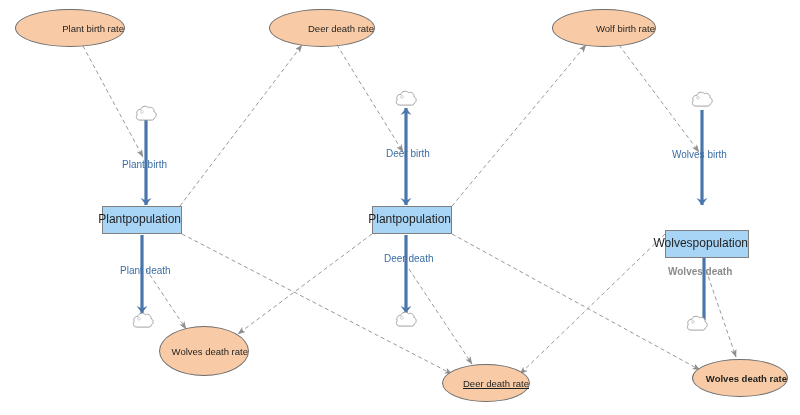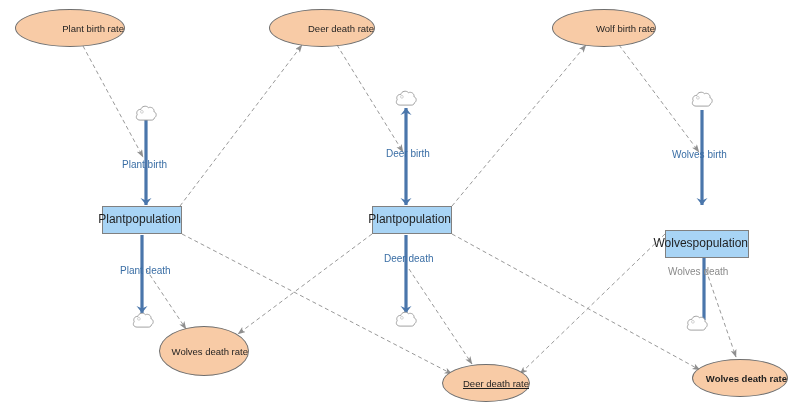--- a/index.html
+++ b/index.html
@@ -52,20 +52,21 @@
   .flow-label {
     position: absolute;
     font-size: 10px;
     line-height: 10px;
     white-space: nowrap;
     z-index: 6;
     color: #3a6ea5;
   }
   .flow-label.gray {
     color: #8a8a8a;
+    font-weight: bold;
   }
 </style>
 </head>
 <body>
 
 <div id="canvas">
   <svg id="edges" viewBox="0 0 800 415" xmlns="http://www.w3.org/2000/svg">
     <defs>
       <marker id="arrow-dash" markerWidth="9" markerHeight="9" refX="7.5" refY="3" orient="auto">
         <path d="M0,0 L8,3 L0,6 L2,3 z" fill="#8f8f8f"></path>

